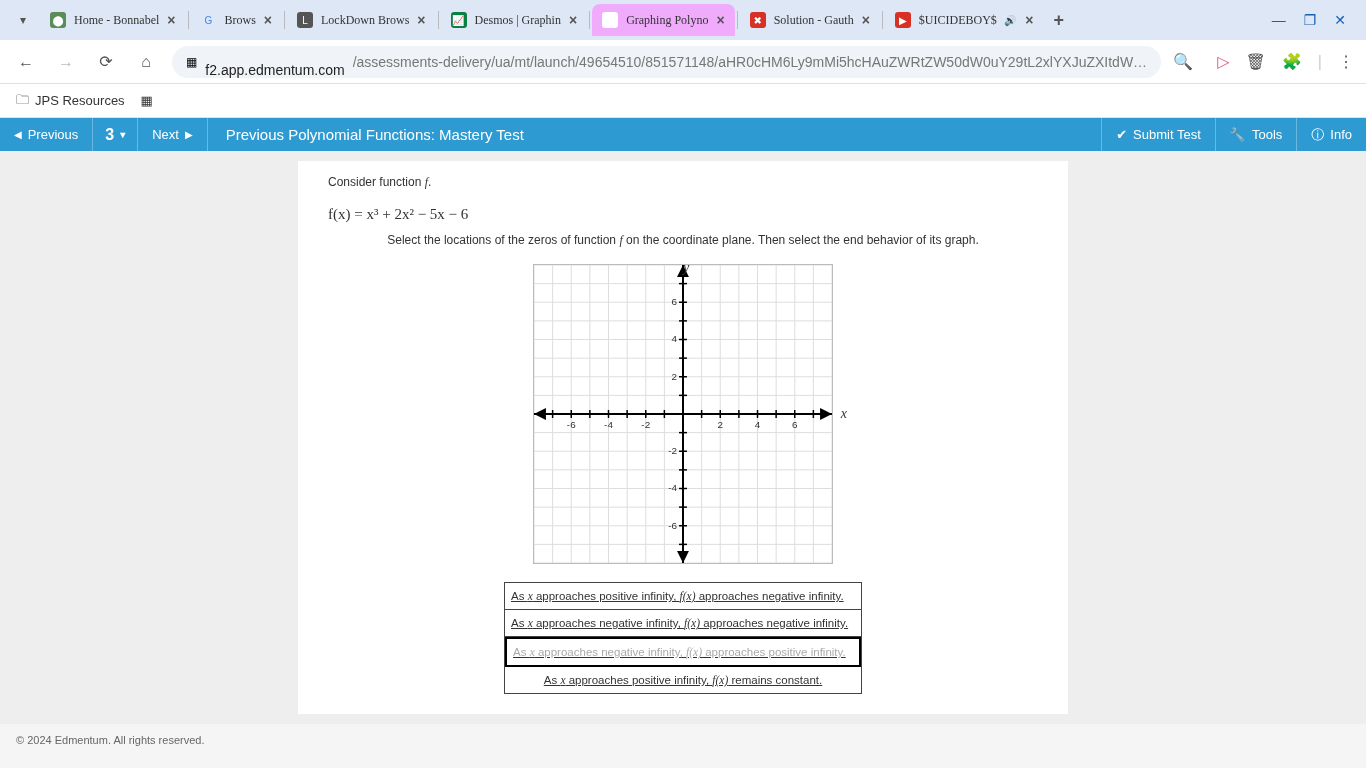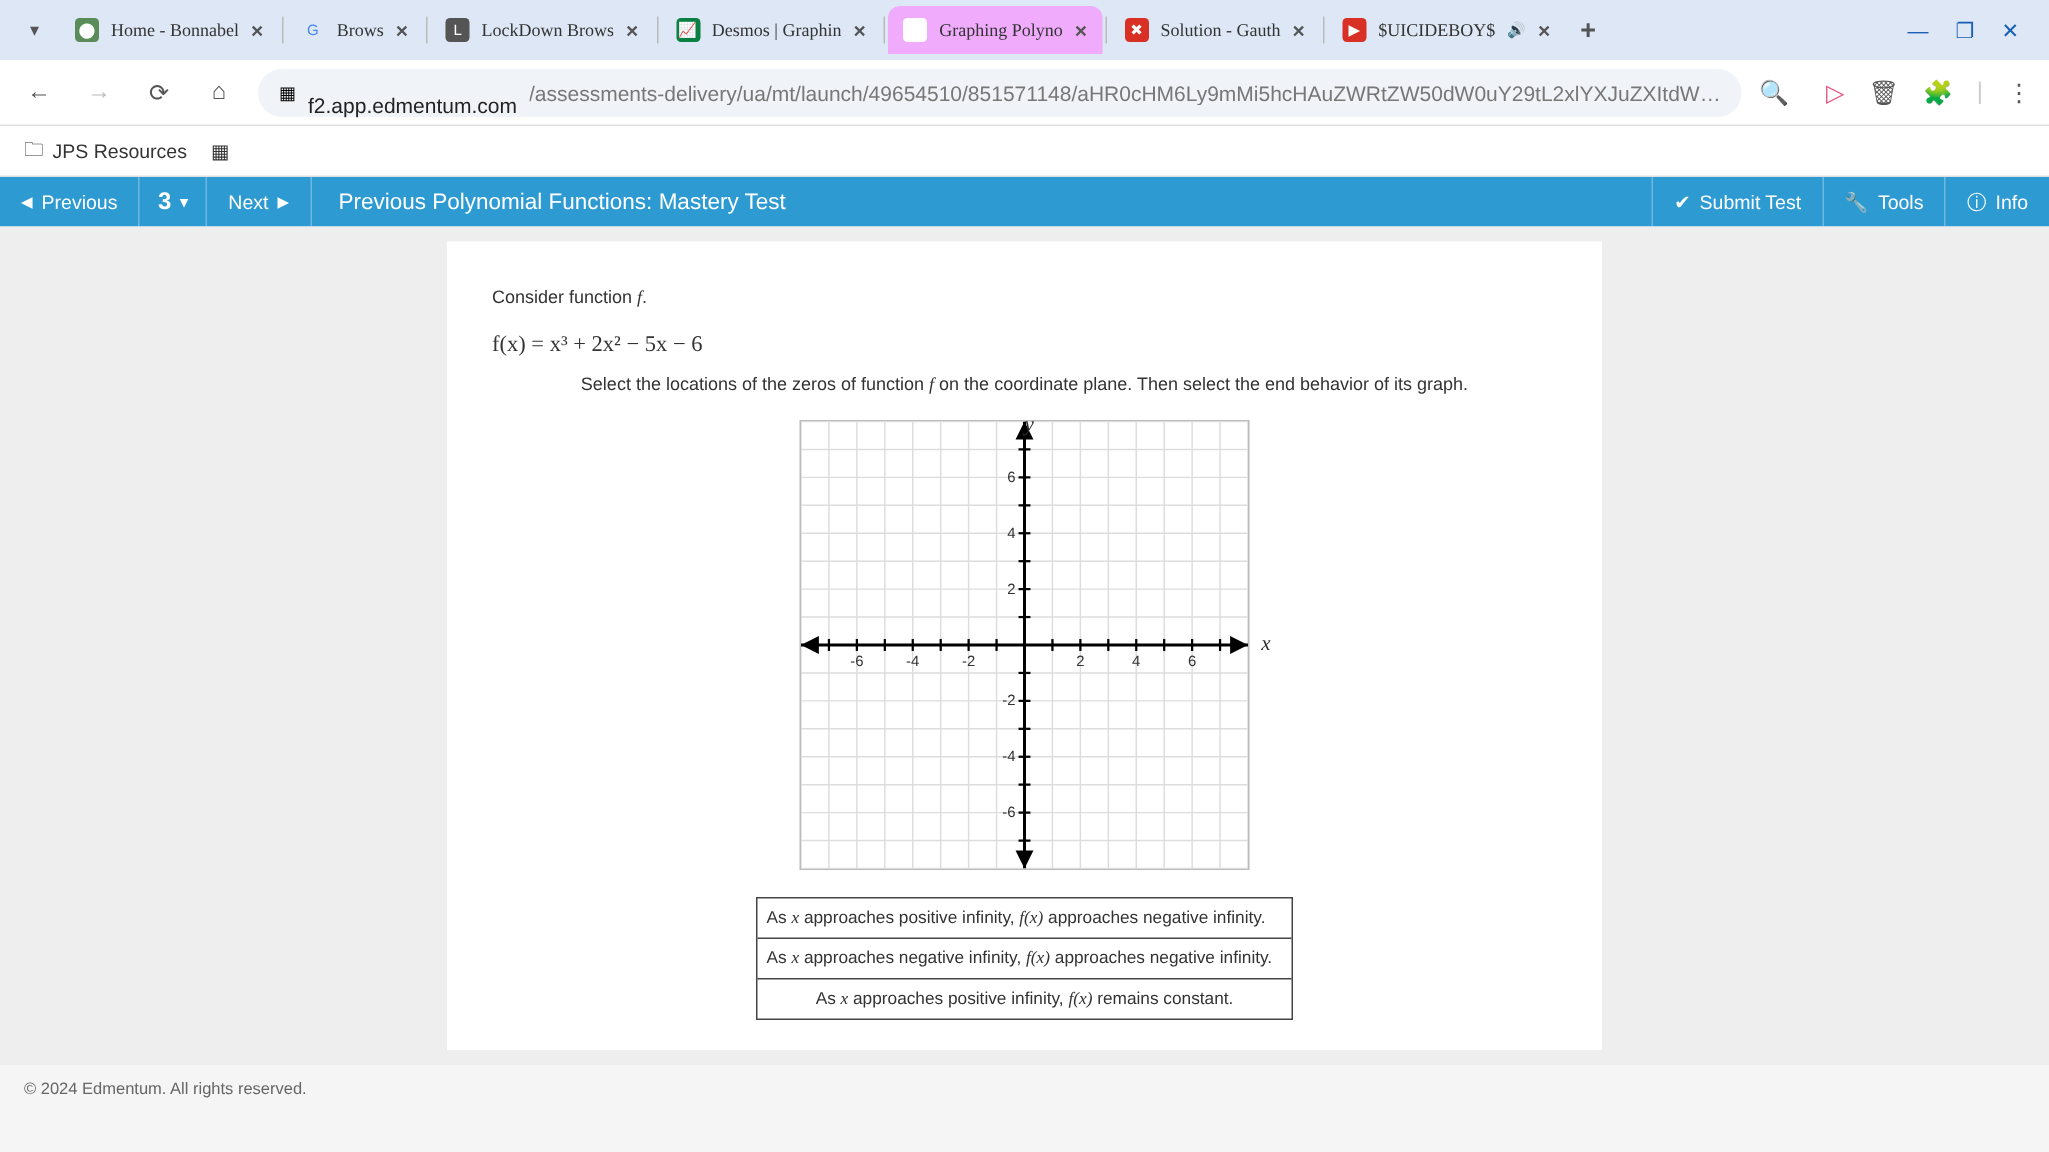--- a/index.html
+++ b/index.html
@@ -30,28 +30,28 @@
 
 .ed-bar { background: #2d9ad2; height: 33px; display: flex; align-items: center; color: #fff; font-size: 13px; }
 .ed-seg { border-right: 1px solid rgba(255,255,255,.3); height: 100%; display: flex; align-items: center; padding: 0 14px; gap: 6px; }
 .ed-seg.counter { font-size: 16px; font-weight: bold; padding: 0 12px; }
 .ed-title { padding: 0 18px; flex: 1; font-size: 15px; }
 .ed-right { display: flex; height: 100%; }
 .ed-right .ed-seg { border-left: 1px solid rgba(255,255,255,.3); border-right: none; }
 
 
 .stage { background: #eee; padding: 10px 0; display: flex; justify-content: center; }
-.card { background: #fff; width: 770px; padding: 30px 30px 20px; font-size: 12px; color: #333; }
+.card { background: #fff; width: 770px; padding: 14px 30px 20px; font-size: 12px; color: #333; }
 .prompt { margin-bottom: 8px; }
 .formula { font-family: 'Times New Roman', serif; font-size: 15px; margin: 16px 0 10px; }
 .instruct { margin-bottom: 16px; text-align: center; }
 .graph-wrap { display: flex; justify-content: center; position: relative; margin-bottom: 18px; }
 svg.graph { border: 1px solid #bbb; }
 
-.choices { width: 358px; margin: 0 auto; border: 1px solid #444; }
+.choices { width: 358px; margin: 0 auto; border: 1px solid #444; text-decoration: underline; }
 .choice { padding: 7px 6px; border-bottom: 1px solid #444; font-size: 11.5px; }
 .choice:last-child { border-bottom: none; text-align: center; }
 .choice.selected { border: 2px solid #000; color: #aaa; }
 
 .footer { padding: 10px 16px; font-size: 11px; color: #666; }
 
 .ylabel { position: absolute; top: -4px; left: 50%; font-style: italic; font-family: 'Times New Roman', serif; font-size: 14px; }
 .xlabel { position: absolute; right: -4px; top: 50%; transform: translateY(-50%); font-style: italic; font-family: 'Times New Roman', serif; font-size: 14px; }
 </style>
 </head>
@@ -272,18 +272,19 @@
             <text x="144" y="115.5">2</text>
             <text x="144" y="78">4</text>
             <text x="144" y="40.5">6</text>
           </g>
       </svg>
     </div>
 
     <div class="choices" id="choices-container">
         <div class="choice">As <i style="font-family:'Times New Roman',serif;">x</i> approaches positive infinity, <i style="font-family:'Times New Roman',serif;">f(x)</i> approaches negative infinity.</div>
         <div class="choice">As <i style="font-family:'Times New Roman',serif;">x</i> approaches negative infinity, <i style="font-family:'Times New Roman',serif;">f(x)</i> approaches negative infinity.</div>
+        <div class="choice selected">As <i style="font-family:'Times New Roman',serif;">x</i> approaches negative infinity, <i style="font-family:'Times New Roman',serif;">f(x)</i> approaches positive infinity.</div>
         <div class="choice">As <i style="font-family:'Times New Roman',serif;">x</i> approaches positive infinity, <i style="font-family:'Times New Roman',serif;">f(x)</i> remains constant.</div>
       </div>
   </div>
 </div>
 
 <div class="footer">© 2024 Edmentum. All rights reserved.</div>
 
 </body></html>

